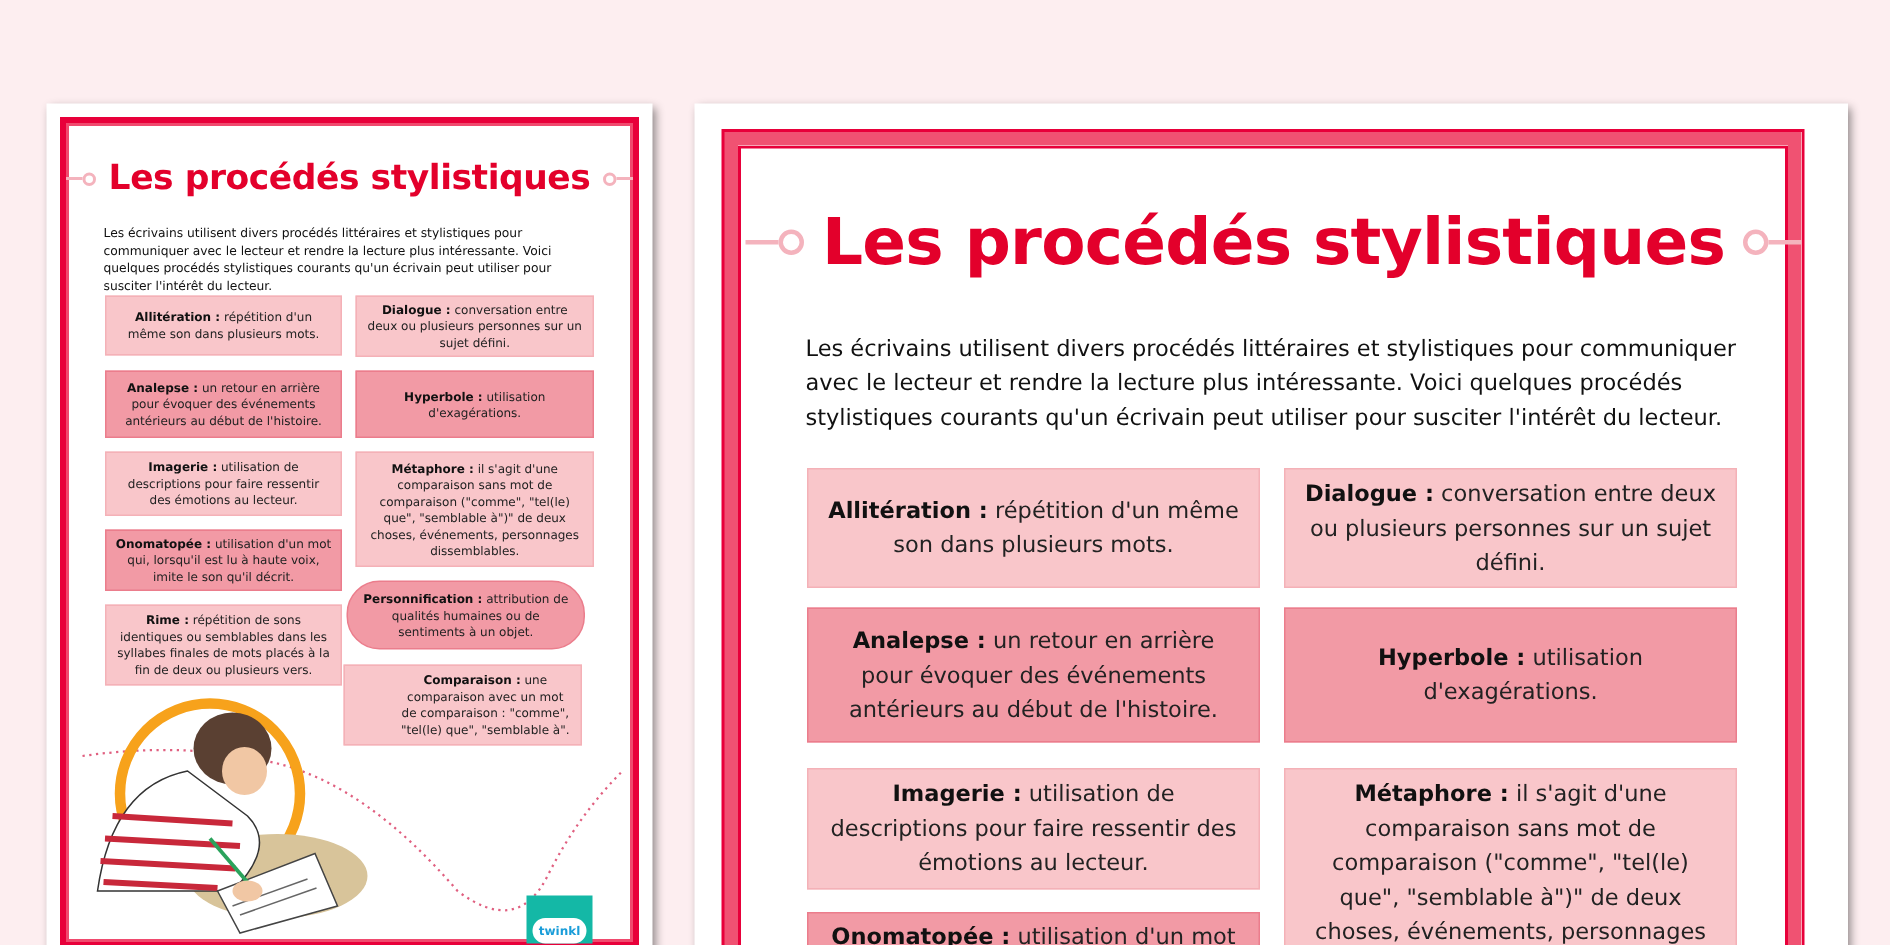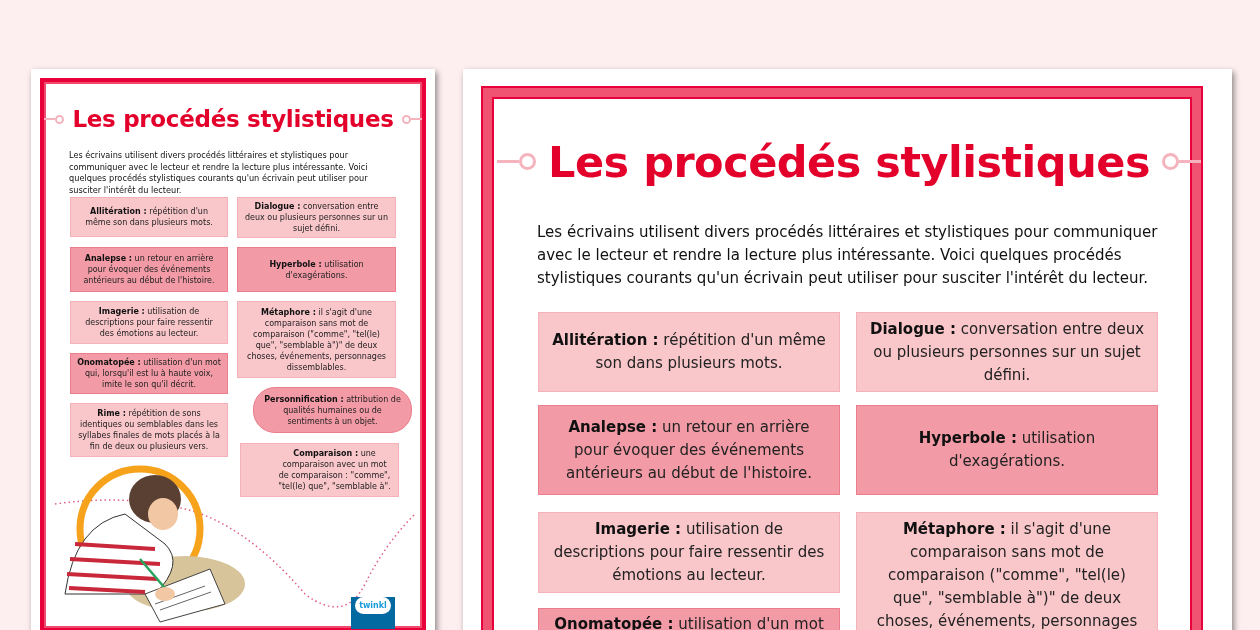--- a/index.html
+++ b/index.html
@@ -28,21 +28,21 @@
   #large .deco-dot { width: 17px; height: 17px; border: 3px solid #f4b3bd; border-radius: 50%; flex: none; }
   #large .intro { position: absolute; left: 74px; width: 625px; top: 152px; font-size: 15px; line-height: 23px; color: #111; }
   #large .box { position: absolute; font-size: 15px; line-height: 23px; color: #222; text-align: center; display: flex; align-items: center; justify-content: center; padding: 4px 10px; }
 
   .box.light { background: #f9c6ca; border: 1px solid #f4b1b7; }
   .box.dark  { background: #f29aa5; border: 1px solid #eb7d8c; }
   .box .term { font-weight: bold; color: #111; }
 
   
   .illus { position: absolute; left: 14px; top: 385px; width: 380px; height: 175px; }
-  .twinkl { position: absolute; left: 320px; top: 528px; width: 44px; height: 32px; background: #0369a1; display: flex; align-items: flex-start; justify-content: center; }
+  .twinkl { position: absolute; left: 320px; top: 528px; width: 44px; height: 32px; background: #14b8a6; display: flex; align-items: flex-end; justify-content: center; }
   .twinkl .cloud { width: 36px; height: 17px; background: #fff; border-radius: 9px; display: flex; align-items: center; justify-content: center; }
   .twinkl .cloud span { color: #1a9dd9; font-weight: bold; font-size: 8px; }
 </style>
 </head>
 <body>
 
 <div class="sheet" id="small">
   <div class="frame"></div>
 
   <div class="title-row">
@@ -73,24 +73,24 @@
 
   <div class="box light" style="left:206px;top:128px;width:159px;height:41px;">
     <div><span class="term">Dialogue :</span><span> conversation entre deux ou plusieurs personnes sur un sujet défini.</span></div>
   </div>
   <div class="box dark" style="left:206px;top:178px;width:159px;height:45px;">
     <div><span class="term">Hyperbole :</span><span> utilisation d'exagérations.</span></div>
   </div>
   <div class="box light" style="left:206px;top:232px;width:159px;height:77px;">
     <div><span class="term">Métaphore :</span><span> il s'agit d'une comparaison sans mot de comparaison ("comme", "tel(le) que", "semblable à")" de deux choses, événements, personnages dissemblables.</span></div>
   </div>
-  <div class="box dark" style="left:222px;top:318px;width:159px;height:46px;border-radius:22px;">
+  <div class="box dark" style="left:200px;top:318px;width:159px;height:46px;border-radius:22px;">
     <div><span class="term">Personnification :</span><span> attribution de qualités humaines ou de sentiments à un objet.</span></div>
   </div>
-  <div class="box light" style="left:209px;top:374px;width:159px;height:54px;padding-left:36px;">
+  <div class="box light" style="left:198px;top:374px;width:159px;height:54px;padding-left:36px;">
     <div><span class="term">Comparaison :</span><span> une comparaison avec un mot de comparaison : "comme", "tel(le) que", "semblable à".</span></div>
   </div>
 
   <svg class="illus" viewBox="0 0 380 175">
     <path d="M10 50 Q80 40 140 55 T260 140 Q300 170 320 130 T370 60" fill="none" stroke="#e06080" stroke-width="1.5" stroke-dasharray="1.5 3"></path>
     <circle cx="95" cy="75" r="60" fill="none" stroke="#f7a21b" stroke-width="7"></circle>
     <ellipse cx="140" cy="130" rx="60" ry="28" fill="#d8c49a"></ellipse>
     <path d="M20 140 Q30 70 80 60 L120 90 Q140 110 110 140 Z" fill="#ffffff" stroke="#333" stroke-width="1"></path>
     <g stroke="#c8283a" stroke-width="4">
       <line x1="30" y1="90" x2="110" y2="95"></line>

